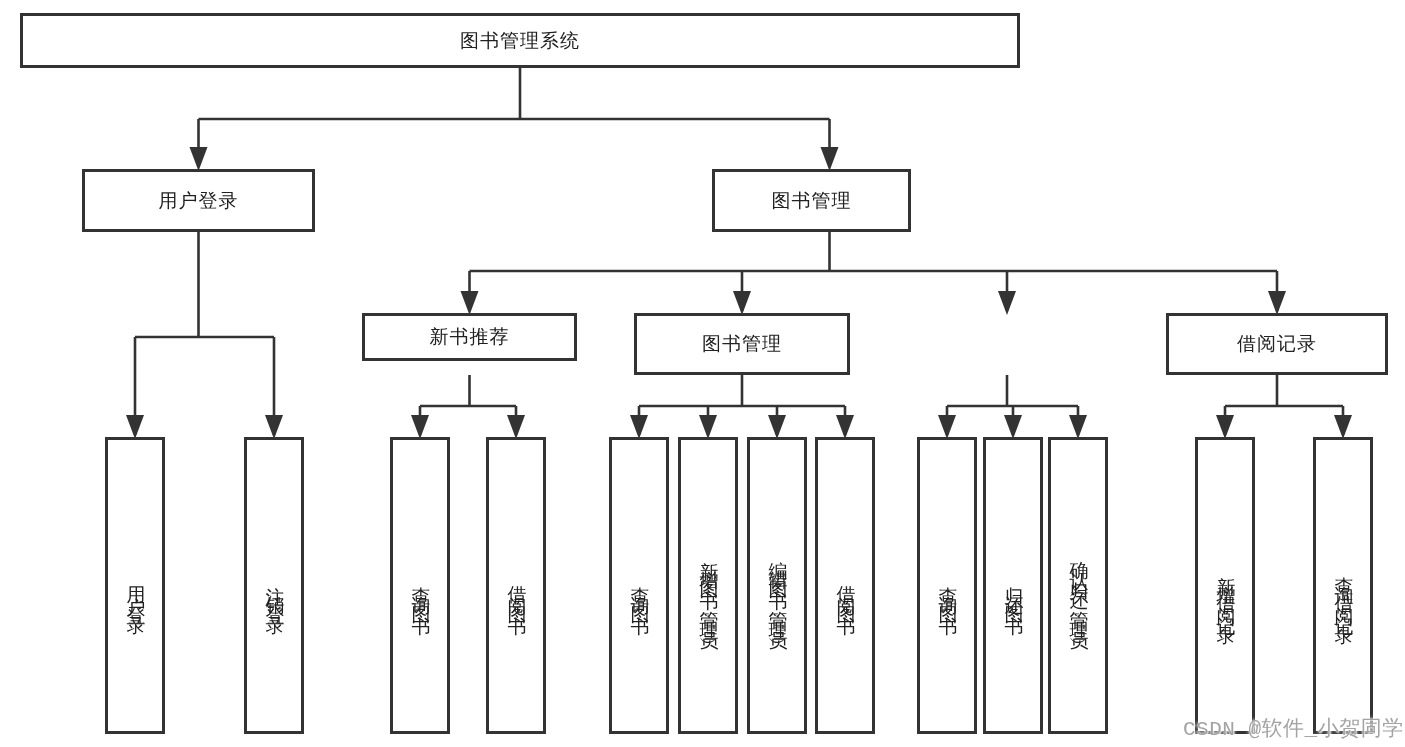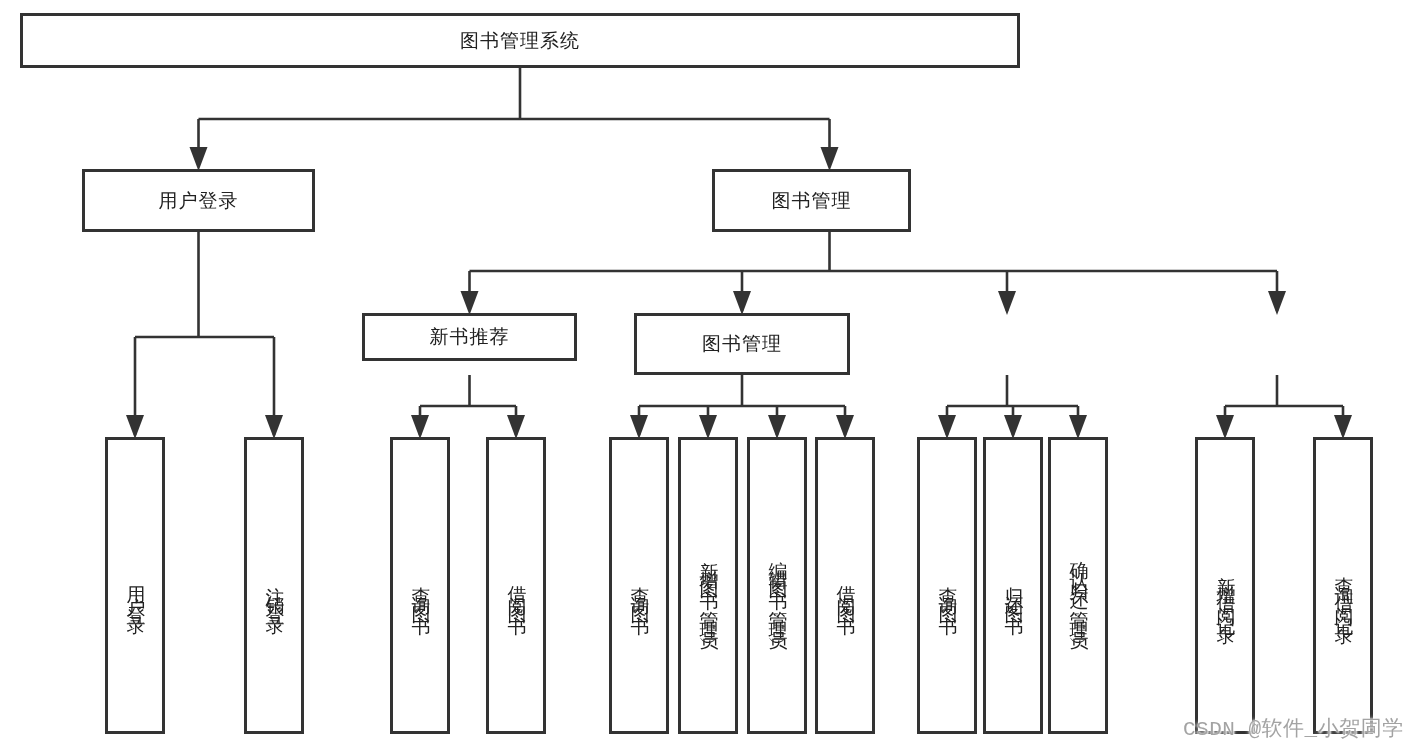--- a/index.html
+++ b/index.html
@@ -145,20 +145,23 @@
   <div class="node" style="left:712px; top:169px; width:199px; height:63px">
     <span>图书管理</span>
   </div>
 
   <div class="node" style="left:362px; top:313px; width:215px; height:48px">
     <span>新书推荐</span>
   </div>
   <div class="node" style="left:634px; top:313px; width:216px; height:62px">
     <span>图书管理</span>
   </div>
+  <div class="node" style="left:1166px; top:313px; width:222px; height:62px">
+    <span>借阅记录</span>
+  </div>
 
   <div class="node vnode" style="left:105px; top:437px; width:60px; height:297px">
     <span>用户登录</span>
   </div>
   <div class="node vnode" style="left:244px; top:437px; width:60px; height:297px">
     <span>注销登录</span>
   </div>
 
   <div class="node vnode" style="left:390px; top:437px; width:60px; height:297px">
     <span>查询图书</span>

